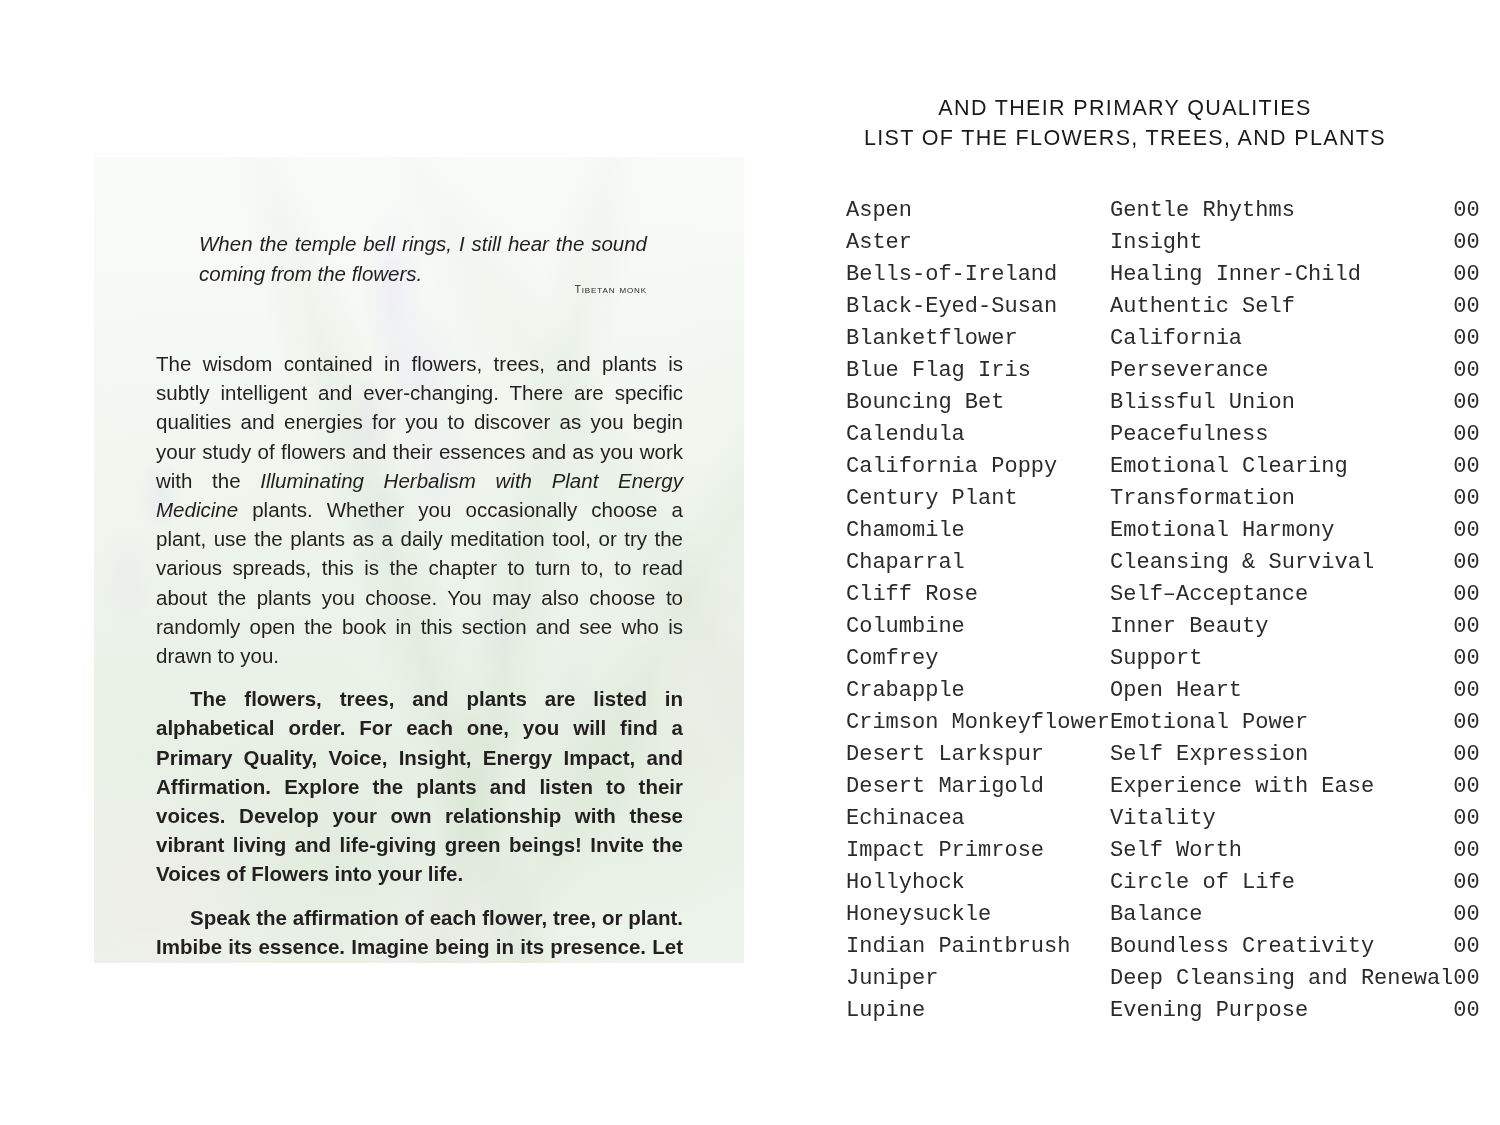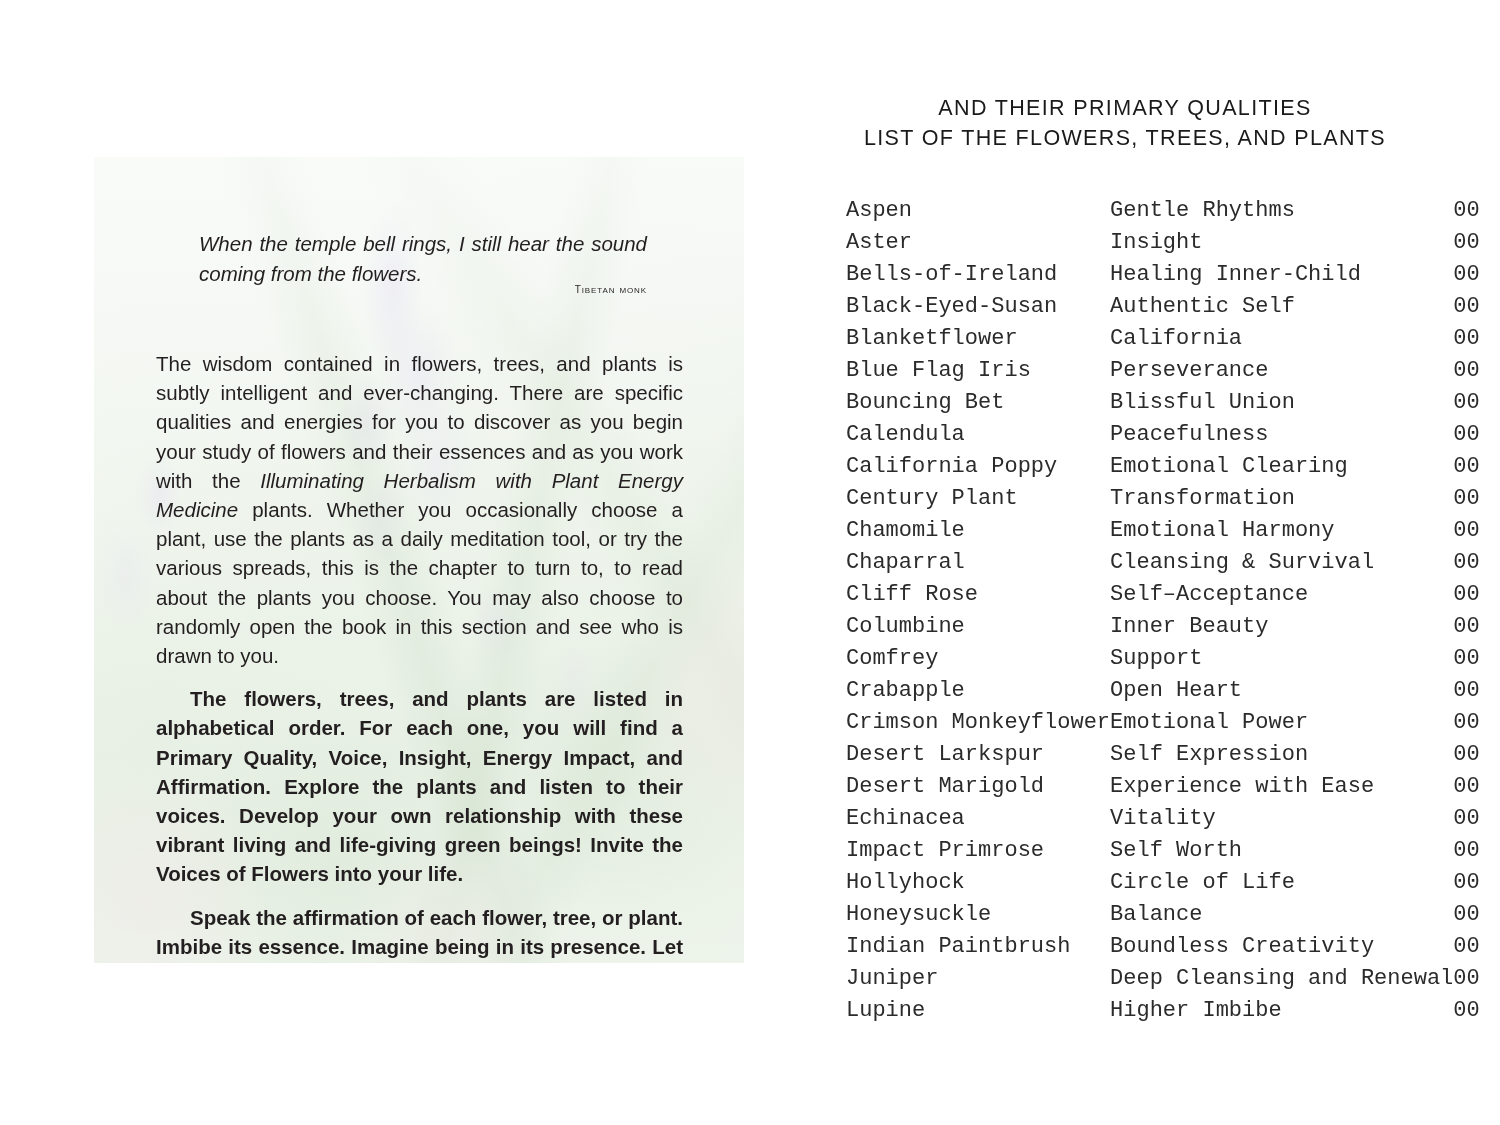--- a/index.html
+++ b/index.html
@@ -334,19 +334,19 @@
           <td class="col-qual">Boundless Creativity</td>
           <td class="col-page">00</td>
         </tr>
         <tr>
           <td class="col-name">Juniper</td>
           <td class="col-qual">Deep Cleansing and Renewal</td>
           <td class="col-page">00</td>
         </tr>
         <tr>
           <td class="col-name">Lupine</td>
-          <td class="col-qual">Higher Imbibe</td>
+          <td class="col-qual">Evening Purpose</td>
           <td class="col-page">00</td>
         </tr>
       </tbody>
   </table>
 
 </div>
 
 </body></html>

